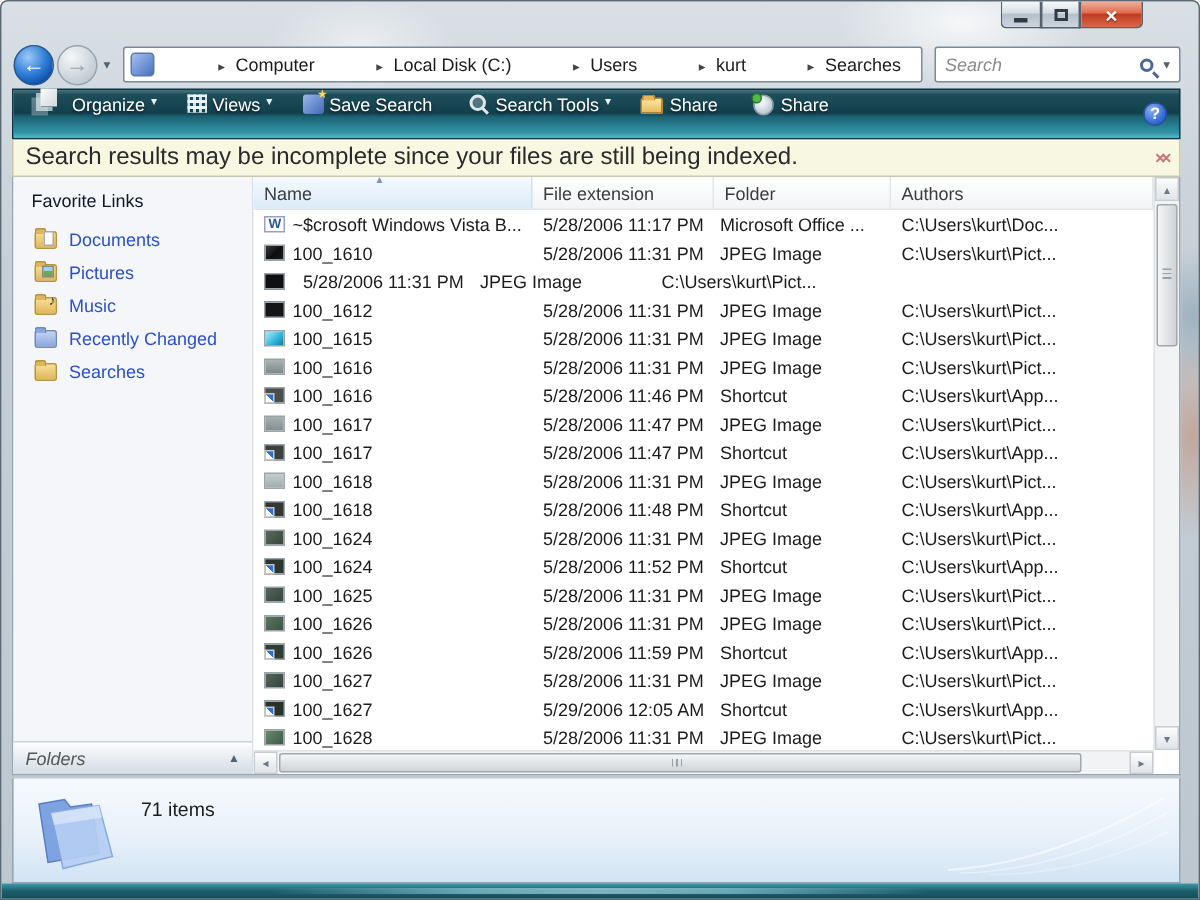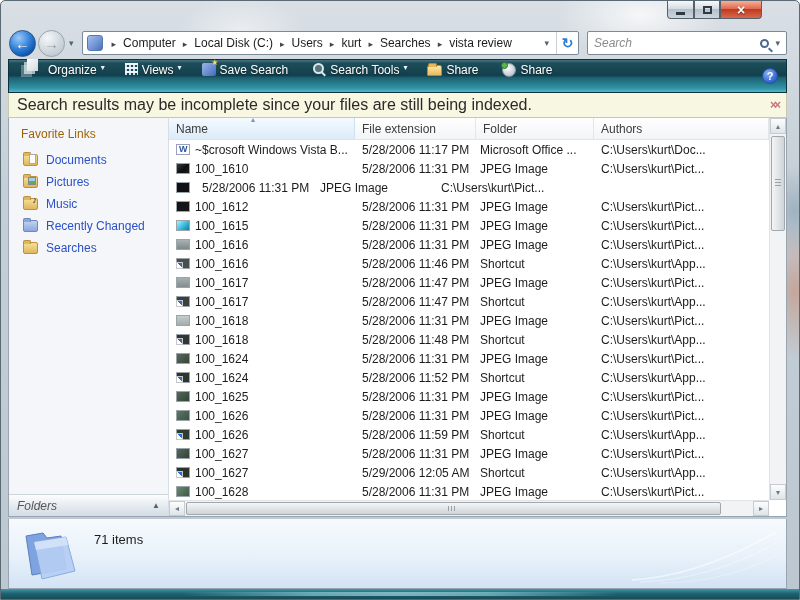--- a/index.html
+++ b/index.html
@@ -33,33 +33,33 @@
   
   .navbar { position:absolute; top:26px; left:8px; right:12px; height:32px; display:flex; align-items:center; }
   .navc { width:27px; height:27px; border-radius:50%; display:flex; align-items:center; justify-content:center; font-weight:bold; }
   .navc.back { background:radial-gradient(circle at 35% 28%, #9ccaf7, #3582da 45%, #0c51ab 78%, #093e84);
                border:1px solid #28568f; color:#fff; font-size:15px; }
   .navc.fwd  { background:radial-gradient(circle at 35% 28%, #f4f7f9, #cfd7dd 55%, #b4bfc8);
                border:1px solid #98a4ad; color:#95a2ac; font-size:15px; margin-left:2px; }
   .nav-dd { font-size:9px; color:#4c6478; padding:0 4px; }
 
   .addressbar { height:24px; background:#fff; border:1px solid #7a8a99; border-radius:2px; display:flex; align-items:center;
-                flex:1; margin-left:4px; overflow:hidden; }
+                flex:1; margin-left:4px; overflow:hidden;gap:34px; }
   .ab-icon { width:16px; height:16px; border-radius:3px; margin:0 2px 0 4px; flex:none;
              background:linear-gradient(135deg,#a6bfec 0%, #6d92d4 60%, #4a6fb4 100%); border:1px solid #5878b4; }
   .bc { display:flex; align-items:center; white-space:nowrap; cursor:default; }
   .ba::before { content:"\25B8"; font-size:9px; color:#444; padding:0 7px; }
   .bc-label { font-size:12px; color:#1c1c1c; }
   .ab-end { margin-left:auto; display:flex; align-items:center; }
   .ab-dd { font-size:9px; color:#55626e; padding:0 7px; }
   .refresh { width:22px; height:22px; border-left:1px solid #c8d0d8; display:flex; align-items:center; justify-content:center;
              color:#2a7fd4; font-weight:bold; font-size:14px; }
   .refresh::before { content:"\21BB"; }
 
-  .searchbox { width:200px; height:24px; margin-left:8px; background:#fff; border:1px solid #7a8a99; border-radius:2px;
+  .searchbox { width:164px; height:24px; margin-left:8px; background:#fff; border:1px solid #7a8a99; border-radius:2px;
                display:flex; align-items:center; }
   .searchbox input { flex:1; min-width:0; border:none; outline:none; font-family:"Liberation Sans",sans-serif;
                      font-size:12px; padding:0 6px; color:#333; }
   .searchbox input::placeholder { color:#8a8a8a; font-style:italic; }
   .mag { width:9px; height:9px; border:2px solid #4b6a93; border-radius:50%; position:relative; flex:none; margin-right:6px; }
   .mag::after { content:""; position:absolute; width:5px; height:2px; background:#4b6a93; transform:rotate(45deg);
                 left:6px; top:8px; }
   .sb-dd { font-size:9px; color:#55626e; padding-right:6px; }
 
   
@@ -98,21 +98,21 @@
   .infobar { position:absolute; top:92px; left:7px; right:12px; height:25px; background:#f8f7e2;
              border:1px solid #c8c8b0; border-top:none; display:flex; align-items:center; padding:0 8px; }
   .ib-msg { font-size:16px; color:#2a2a2a; }
   .ib-close { margin-left:auto; color:#c87878; font-size:12px; font-weight:bold; cursor:default; }
   .ib-close::before { content:"\00D7\00D7"; letter-spacing:-3px; }
 
   
   .content { position:absolute; top:117px; left:7px; right:12px; bottom:82px; display:flex; background:#fff;
              border:1px solid #98a5b0; border-top:none; }
   .sidebar { width:160px; background:#f4f6f9; border-right:1px solid #d6dde4; display:flex; flex-direction:column; }
-  .sb-title { color:#a16207; padding:9px 0 8px 12px; }
+  .sb-title { color:#0f172a; padding:9px 0 8px 12px; }
   .fl { display:flex; align-items:center; padding:4px 0 4px 14px; cursor:default; }
   .fi { width:15px; height:12px; border-radius:2px; position:relative; flex:none; margin-right:8px;
         background:linear-gradient(180deg,#f7e094,#dfb65e); border:1px solid #b8923f; }
   .fi::before { content:""; position:absolute; top:-3px; left:-1px; width:6px; height:3px;
         background:#dfb65e; border:1px solid #b8923f; border-bottom:none; border-radius:2px 2px 0 0; }
   .fi.documents::after { content:""; position:absolute; right:1px; top:-1px; width:5px; height:8px;
         background:#fdfdfd; border:1px solid #aaa; }
   .fi.pictures::after { content:""; position:absolute; right:1px; top:0px; width:6px; height:6px;
         background:linear-gradient(180deg,#9ad0f0 50%, #6aa858 50%); border:1px solid #888; }
   .fi.music::after { content:"\266A"; position:absolute; right:0px; top:-4px; font-size:9px; color:#333; }

